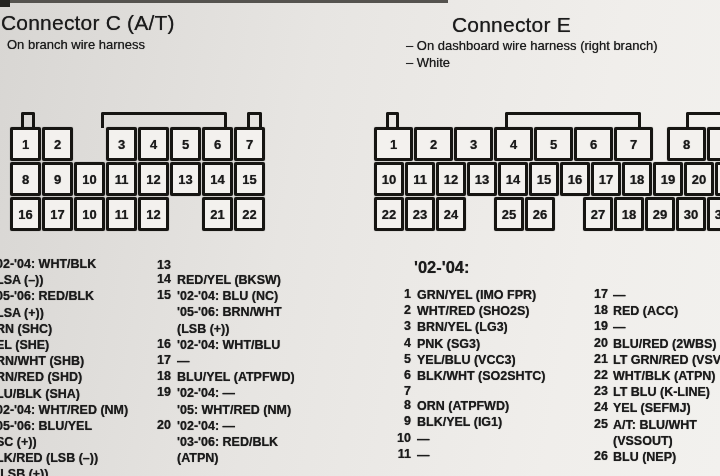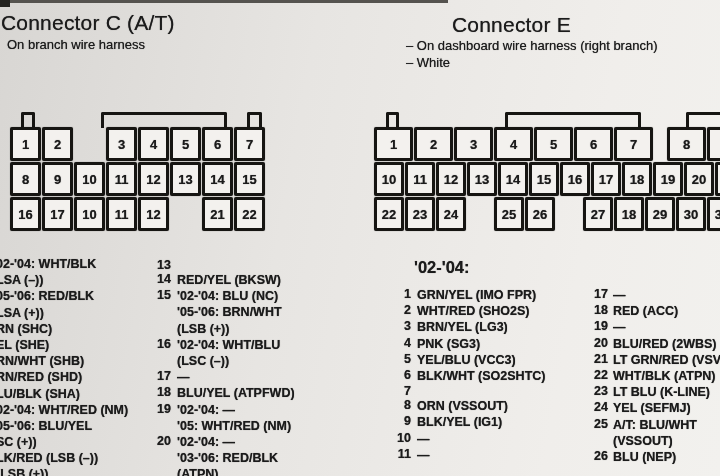--- a/index.html
+++ b/index.html
@@ -175,21 +175,20 @@
         <span>
           <div class="wline">'02-'04: BLU (NC)</div>
           <div class="wline">'05-'06: BRN/WHT</div>
           <div class="wline">(LSB (+))</div>
         </span>
       </div>
       <div class="entry">
         <span class="pin-no">16</span>
         <span>
           <div class="wline">'02-'04: WHT/BLU</div>
-          <div class="wline">(LSC (–))</div>
         </span>
       </div>
       <div class="entry">
         <span class="pin-no">17</span>
         <span>
           <div class="wline">—</div>
         </span>
       </div>
       <div class="entry">
         <span class="pin-no">18</span>
@@ -251,21 +250,21 @@
         <span>
           <div class="wline">BLK/WHT (SO2SHTC)</div>
         </span>
       </div>
       <div class="entry">
         <span class="pin-no">7</span>
       </div>
       <div class="entry">
         <span class="pin-no">8</span>
         <span>
-          <div class="wline">ORN (VSSOUT)</div>
+          <div class="wline">ORN (ATPFWD)</div>
         </span>
       </div>
       <div class="entry">
         <span class="pin-no">9</span>
         <span>
           <div class="wline">BLK/YEL (IG1)</div>
         </span>
       </div>
       <div class="entry">
         <span class="pin-no">10</span>

